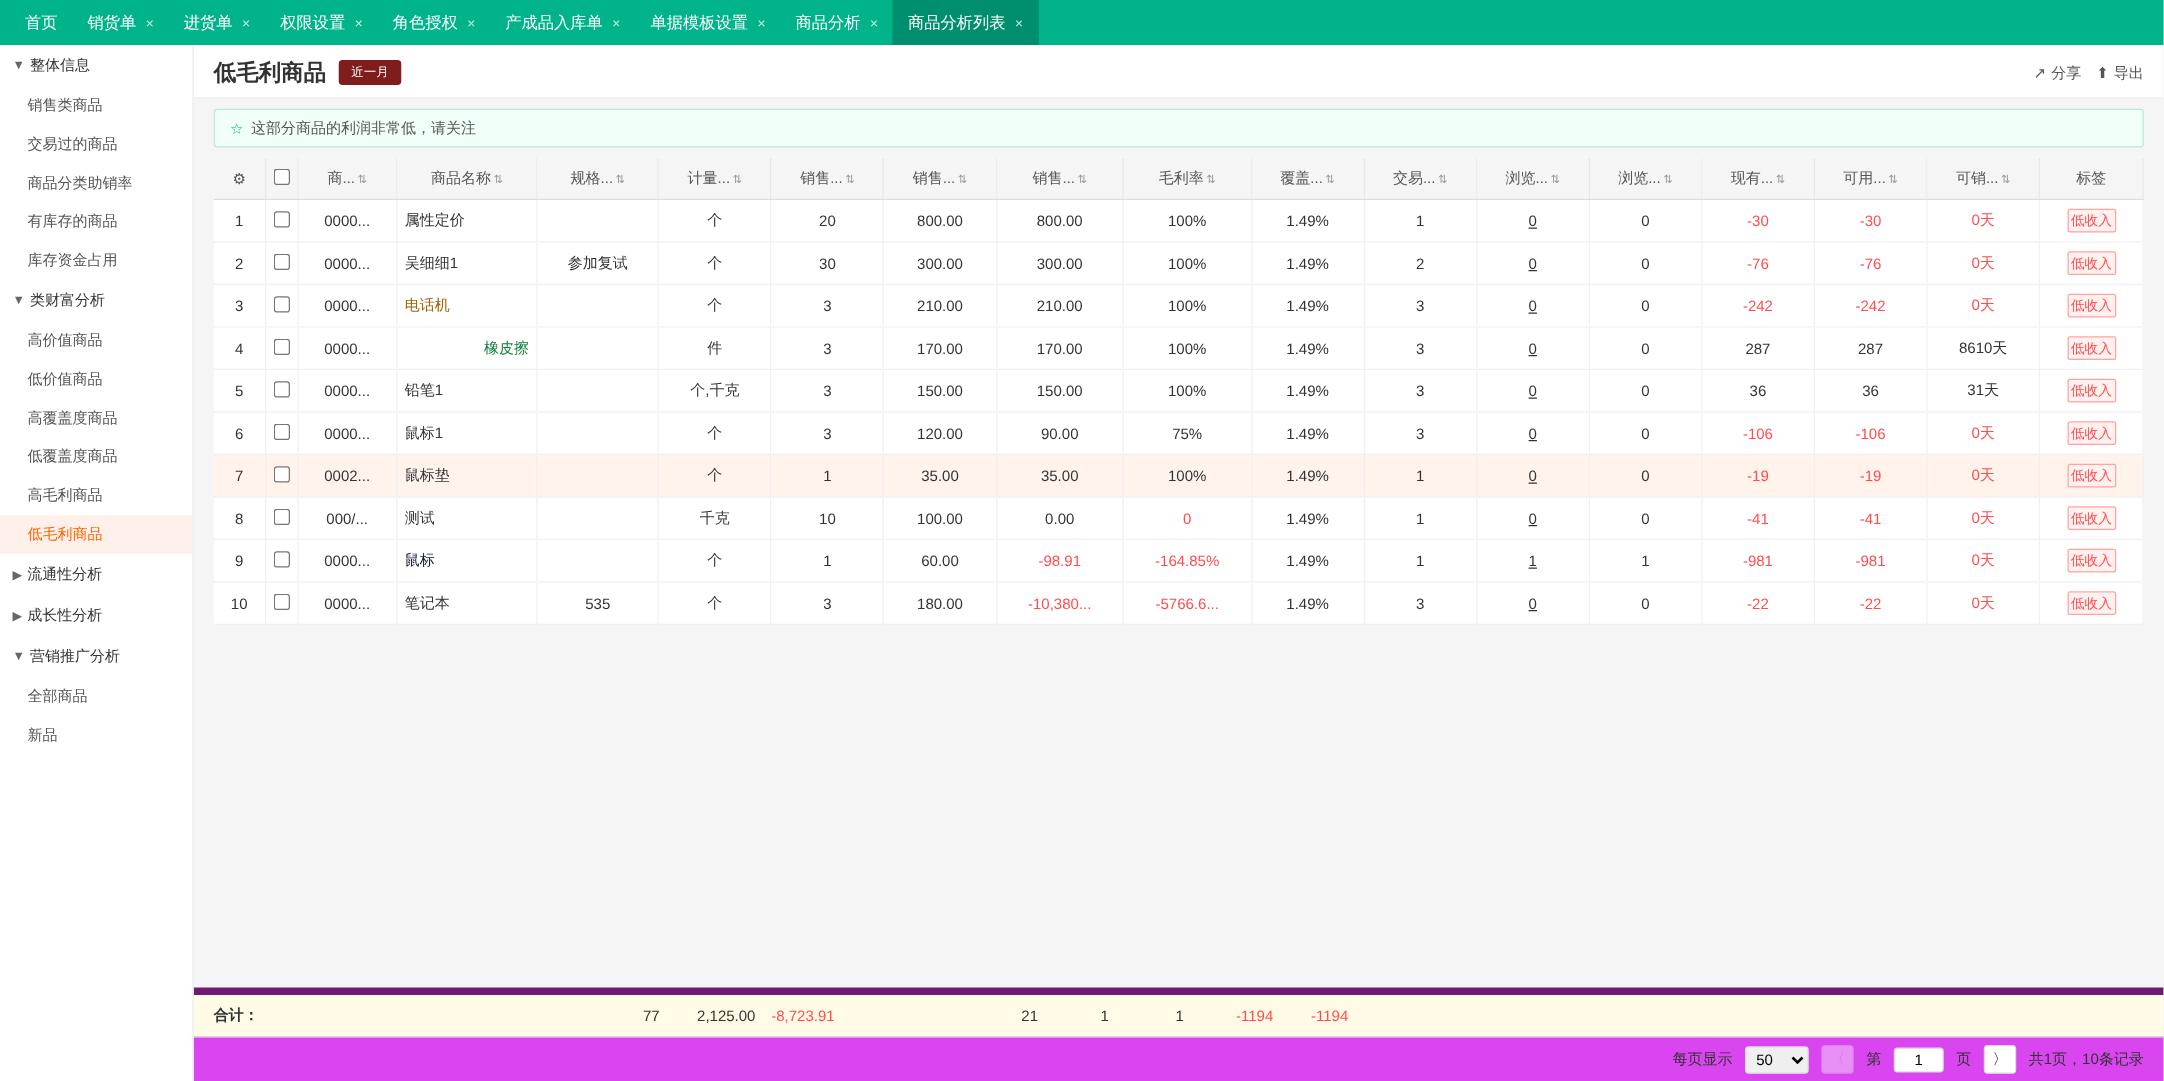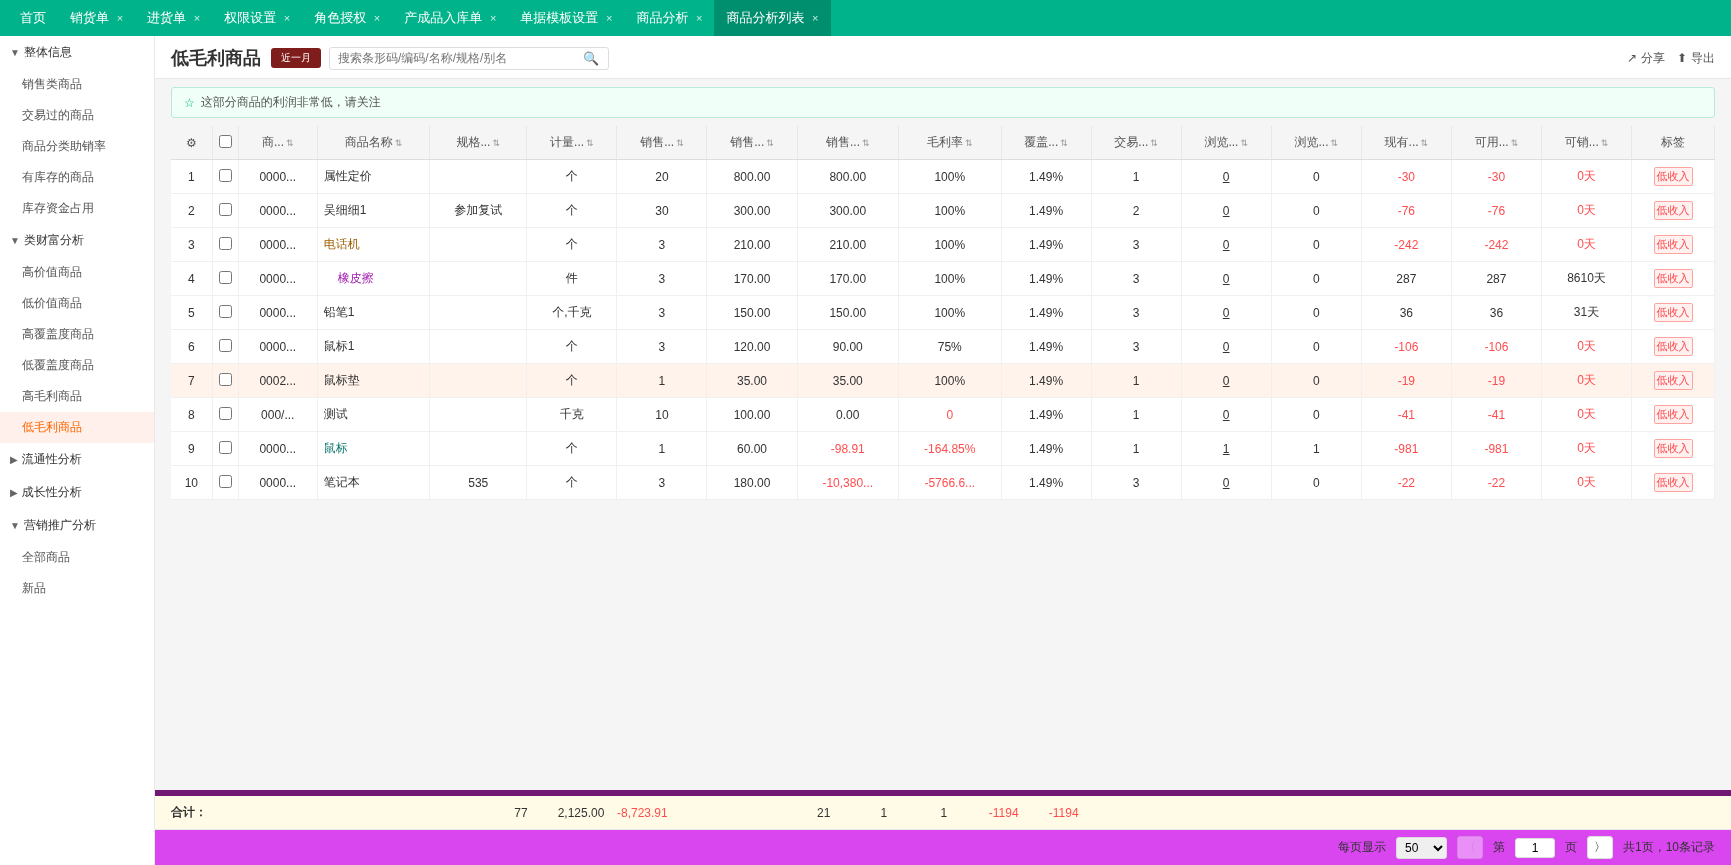--- a/index.html
+++ b/index.html
@@ -303,24 +303,20 @@
     </div>
     <div class="sidebar-item">全部商品</div>
     <div class="sidebar-item">新品</div>
   </div>
 
   <div class="content">
 
     <div class="page-header">
       <span class="page-title">低毛利商品</span>
       <button class="filter-btn">近一月</button>
-      <div class="search-box">
-        <input type="text" placeholder="搜索条形码/编码/名称/规格/别名" style="">
-        <span class="search-icon">🔍</span>
-      </div>
       <div class="header-actions">
         <div class="action-btn">
           <span>↗</span>
           <span>分享</span>
         </div>
         <div class="action-btn">
           <span>⬆</span>
           <span>导出</span>
         </div>
       </div>
@@ -414,21 +410,21 @@
       <td>0</td>
       <td class="red">-242</td>
       <td class="red">-242</td>
       <td class="red">0天</td>
       <td><span class="tag-badge tag-low-income">低收入</span></td>
     </tr>
             <tr>
       <td>4</td>
       <td class="checkbox-cell"><input type="checkbox" style=""></td>
       <td>0000...</td>
-      <td style="text-align:left;cursor:pointer;color:#a21caf;padding-left:20px;">橡皮擦</td>
+      <td style="text-align:right;cursor:pointer;color:#15803d;padding-left:20px;">橡皮擦</td>
       <td></td>
       <td>件</td>
       <td>3</td>
       <td>170.00</td>
       <td class="">170.00</td>
       <td class="">100%</td>
       <td>1.49%</td>
       <td>3</td>
       <td><span class="underline-link">0</span></td>
       <td>0</td>
@@ -514,21 +510,21 @@
       <td>0</td>
       <td class="red">-41</td>
       <td class="red">-41</td>
       <td class="red">0天</td>
       <td><span class="tag-badge tag-low-income">低收入</span></td>
     </tr>
             <tr>
       <td>9</td>
       <td class="checkbox-cell"><input type="checkbox" style=""></td>
       <td>0000...</td>
-      <td style="text-align:left;cursor:pointer;color:#0f766e;">鼠标</td>
+      <td style="text-align:left;cursor:pointer;color:#0f172a;">鼠标</td>
       <td></td>
       <td>个</td>
       <td>1</td>
       <td>60.00</td>
       <td class="red">-98.91</td>
       <td class="red">-164.85%</td>
       <td>1.49%</td>
       <td>1</td>
       <td><span class="underline-link">1</span></td>
       <td>1</td>

